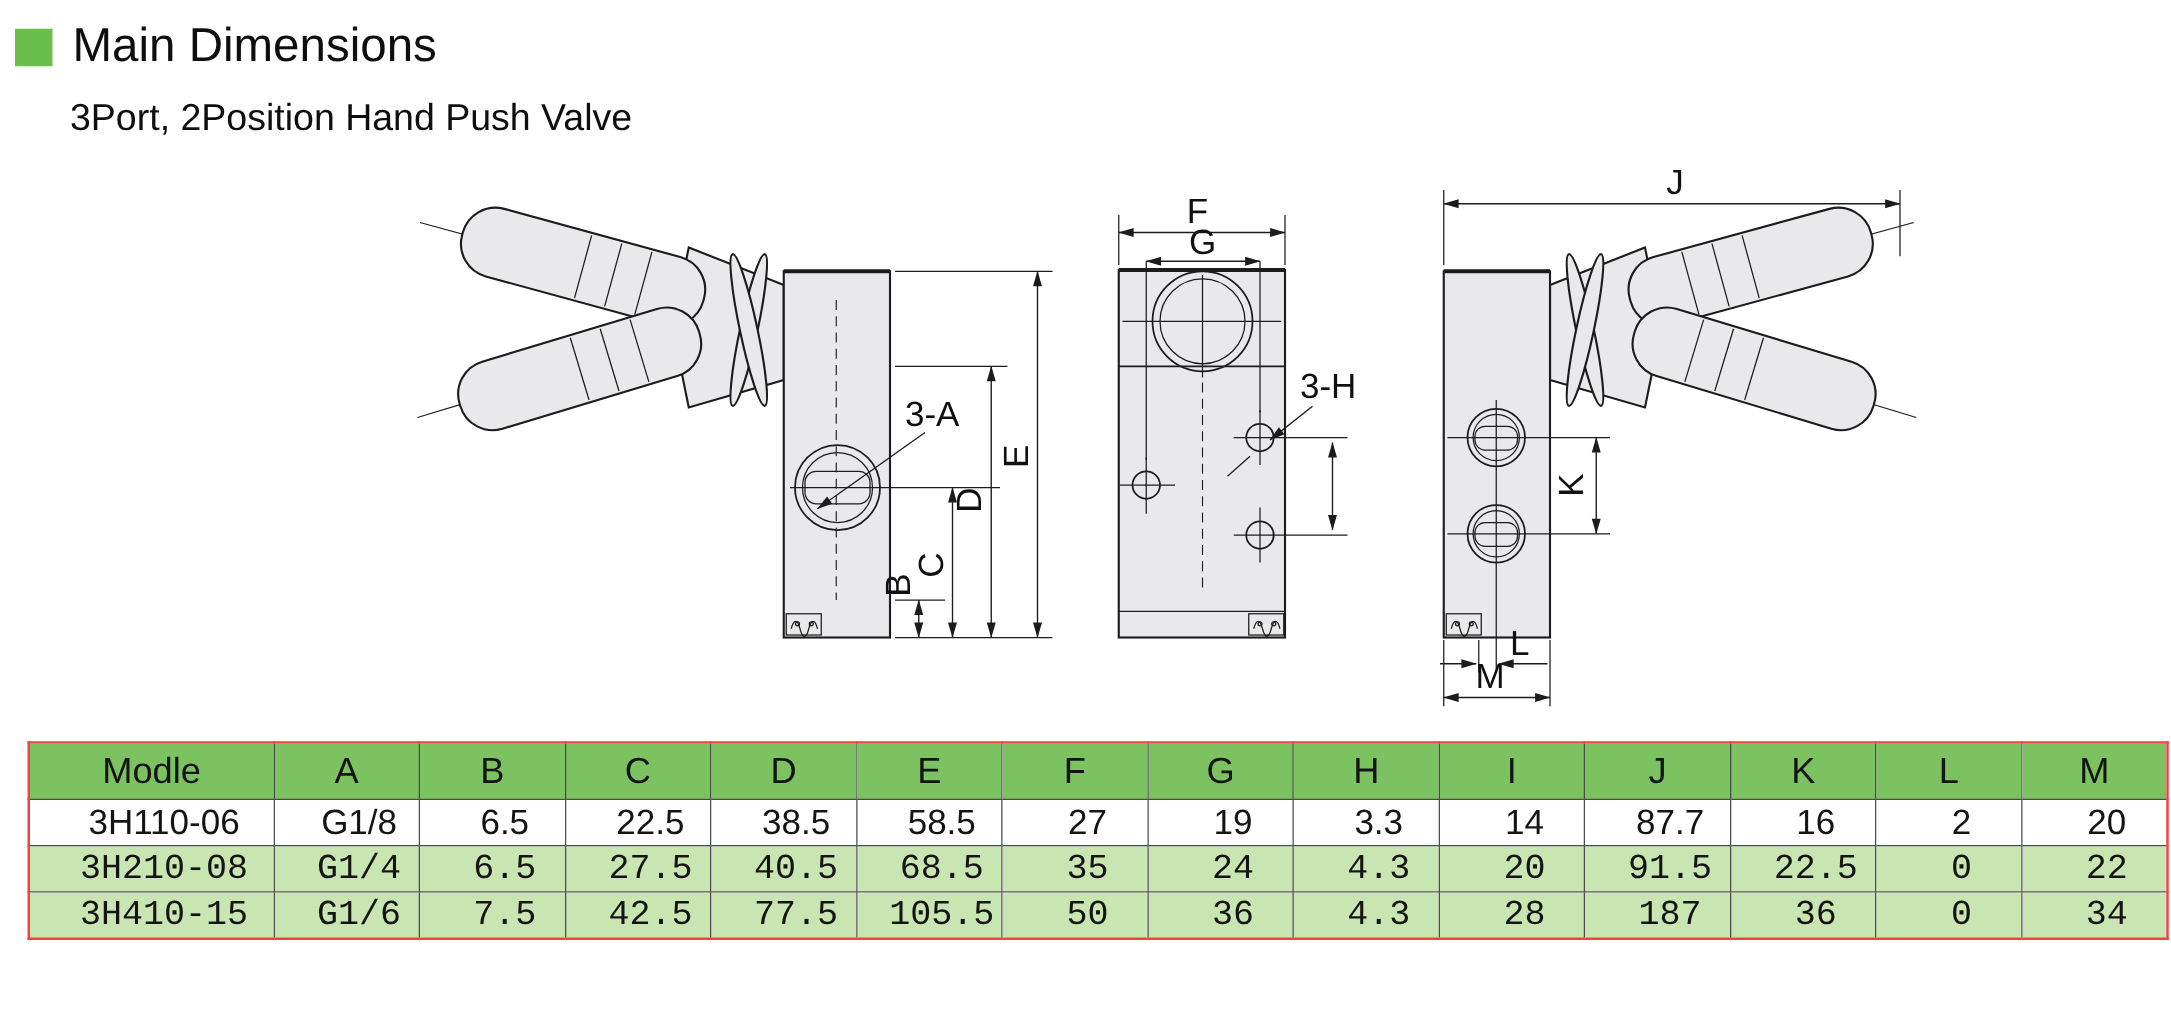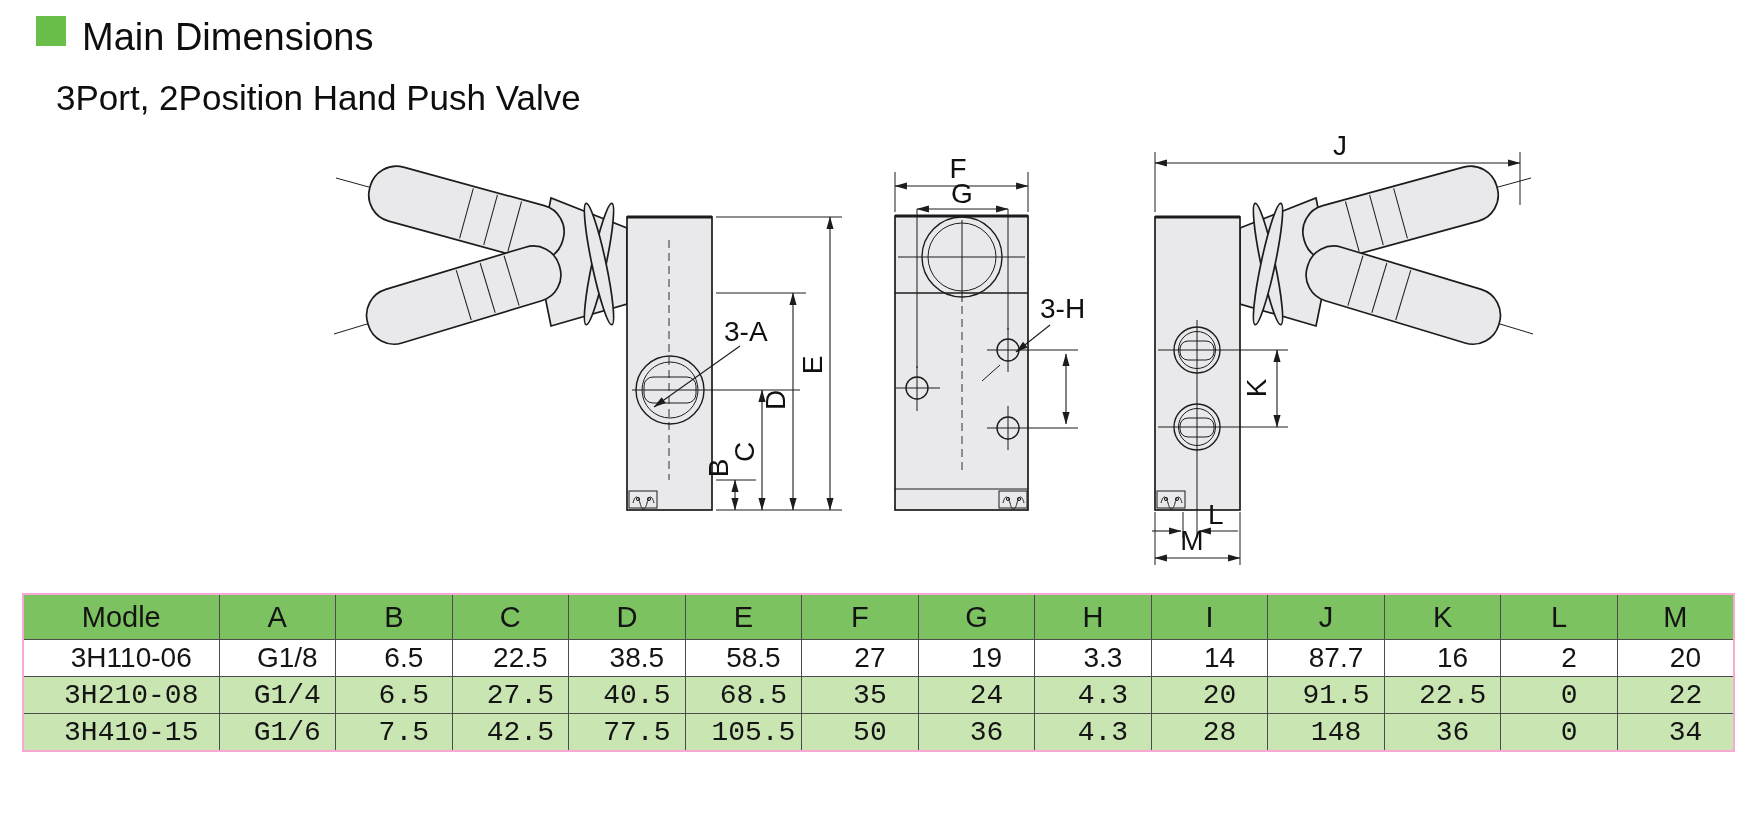--- a/index.html
+++ b/index.html
@@ -2,37 +2,37 @@
 <html><head>
 <meta charset="utf-8">
 <style>
   html,body{margin:0;padding:0;}
   body{
     width:1737px;height:816px;position:relative;overflow:hidden;
     background:#ffffff;font-family:"Liberation Sans",sans-serif;color:#141414;
     --accent:#6abe4a; --th-green:#7cc261; --row-green:#c9e5b2;
     --ink:#1c1c1c; --fill:#e9e9ec;
   }
-  .title-row{position:absolute;top:16px;left:36px;display:flex;gap:16px;}
+  .title-row{position:absolute;top:16px;left:12px;display:flex;align-items:center;gap:16px;}
   .bullet{width:30px;height:30px;background:var(--accent);}
   .page-title{font-size:38px;font-weight:400;margin:0;color:#0e0e0e;}
-  .page-subtitle{position:absolute;top:78px;left:56px;font-size:35px;font-weight:400;margin:0;color:#0e0e0e;}
+  .page-subtitle{position:absolute;top:78px;left:56px;font-size:30px;font-weight:400;margin:0;color:#0e0e0e;}
 
   svg.drawing{position:absolute;left:0;top:0;}
   .ln{stroke:var(--ink);stroke-width:1.4;fill:none;}
   .thin{stroke:var(--ink);stroke-width:1;fill:none;}
   .thick{stroke:var(--ink);stroke-width:3.2;fill:none;}
   .dash{stroke:var(--ink);stroke-width:0.9;fill:none;stroke-dasharray:8 5;}
   .part{fill:var(--fill);stroke:var(--ink);stroke-width:1.7;}
   .dim{stroke:var(--ink);stroke-width:1.1;fill:none;}
   .dimtxt{font-family:"Liberation Sans",sans-serif;font-size:28px;fill:#101010;}
 
   table.dim-table{
     position:absolute;top:593px;left:22px;width:1713px;
-    border-collapse:collapse;table-layout:fixed;border:2px solid #f9a8d4;
+    border-collapse:collapse;table-layout:fixed;border:2px solid #ef4444;
   }
   .dim-table th,.dim-table td{
     border:1.5px solid #4c4c4c;text-align:center;vertical-align:middle;
     padding:0;font-weight:400;white-space:nowrap;overflow:hidden;
   }
   .dim-table thead th{background:var(--th-green);height:44px;font-size:29px;}
   .dim-table tbody td{height:36px;font-size:28px;background:#ffffff;padding-left:20px;}
   .dim-table tbody tr.alt td{background:var(--row-green);font-family:Liberation Mono, monospace;}
 </style>
 </head>
@@ -261,19 +261,19 @@
         <td>3H410-15</td>
         <td>G1/6</td>
         <td>7.5</td>
         <td>42.5</td>
         <td>77.5</td>
         <td>105.5</td>
         <td>50</td>
         <td>36</td>
         <td>4.3</td>
         <td>28</td>
-        <td>148</td>
+        <td>187</td>
         <td>36</td>
         <td>0</td>
         <td>34</td>
       </tr>
     </tbody>
 </table>
 
 </body></html>

